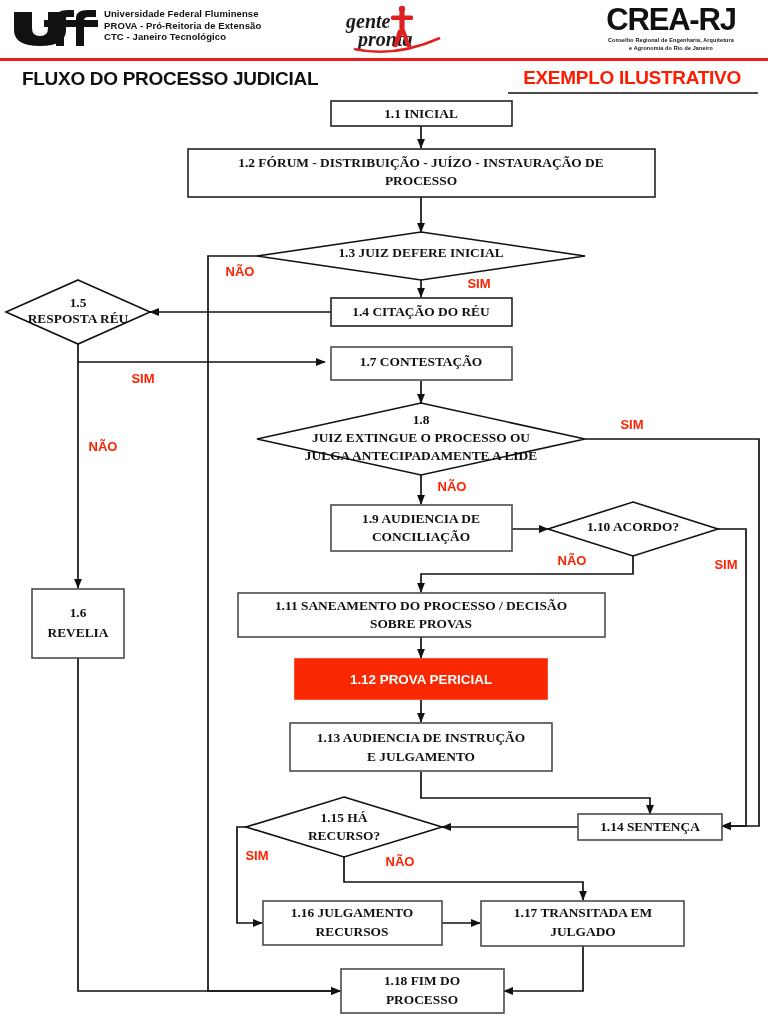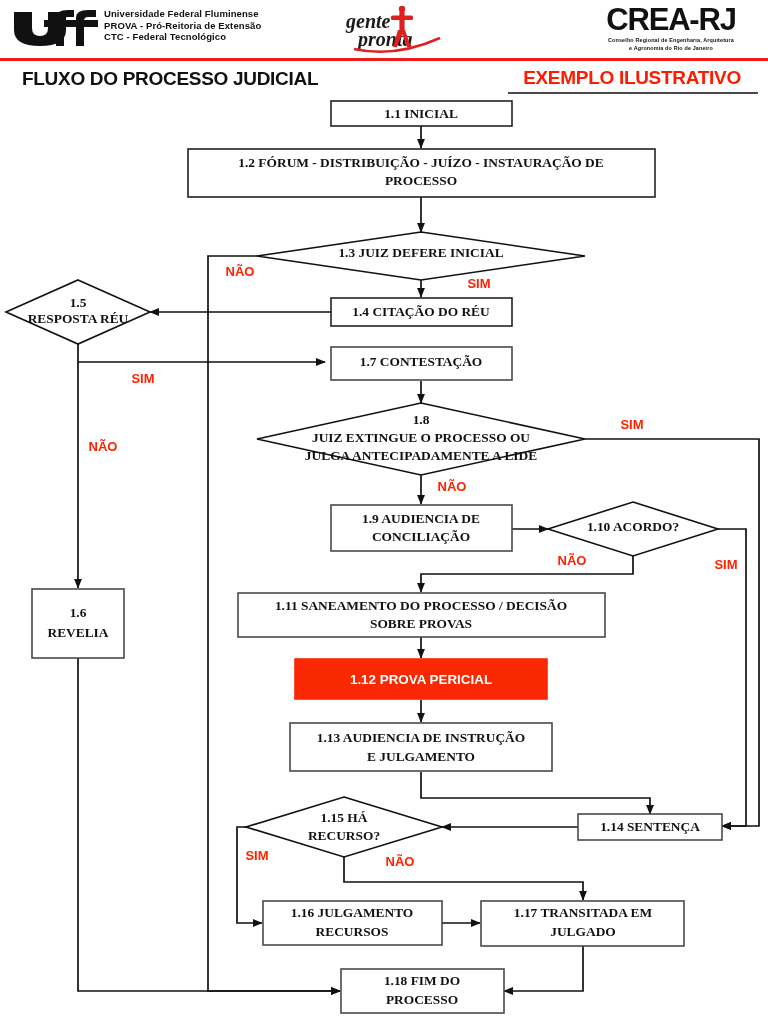--- a/index.html
+++ b/index.html
@@ -181,21 +181,21 @@
     <svg class="uff-logo" viewBox="0 0 96 42">
       <path d="M6 6 L24 6 L24 22 Q24 30 32 30 Q40 30 40 22 L40 6 L58 6 L58 24 Q58 40 32 40 Q6 40 6 24 Z" fill="#111111"></path>
       <rect x="36" y="14" width="54" height="7" fill="#111111"></rect>
       <path d="M48 40 L48 12 Q48 4 60 4 L66 4 L66 11 L60 11 Q56 11 56 15 L56 40 Z" fill="#111111"></path>
       <path d="M68 40 L68 12 Q68 4 80 4 L88 4 L88 11 L80 11 Q76 11 76 15 L76 40 Z" fill="#111111"></path>
     </svg>
 
     <div class="uff-text">
       <div>Universidade Federal Fluminense</div>
       <div>PROVA - Pró-Reitoria de Extensão</div>
-      <div>CTC - Federal Tecnológico</div>
+      <div>CTC - Janeiro Tecnológico</div>
     </div>
 
     <svg class="gente-logo" viewBox="0 0 110 50">
       <text x="6" y="24" font-family="Liberation Serif, serif" font-style="italic" font-weight="bold" font-size="20" fill="#1a1a1a">gente</text>
       <text x="18" y="42" font-family="Liberation Serif, serif" font-style="italic" font-weight="bold" font-size="20" fill="#1a1a1a">pronta</text>
       <g fill="#e02020">
         <circle cx="62" cy="5" r="3.2"></circle>
         <rect x="59.4" y="7" width="5.2" height="20" rx="1.4"></rect>
         <rect x="51" y="11.5" width="22" height="4.6" rx="1.6"></rect>
         <path d="M58 26 L53 43 L57 43 L62 30 L67 43 L71 43 L65 26 Z"></path>

